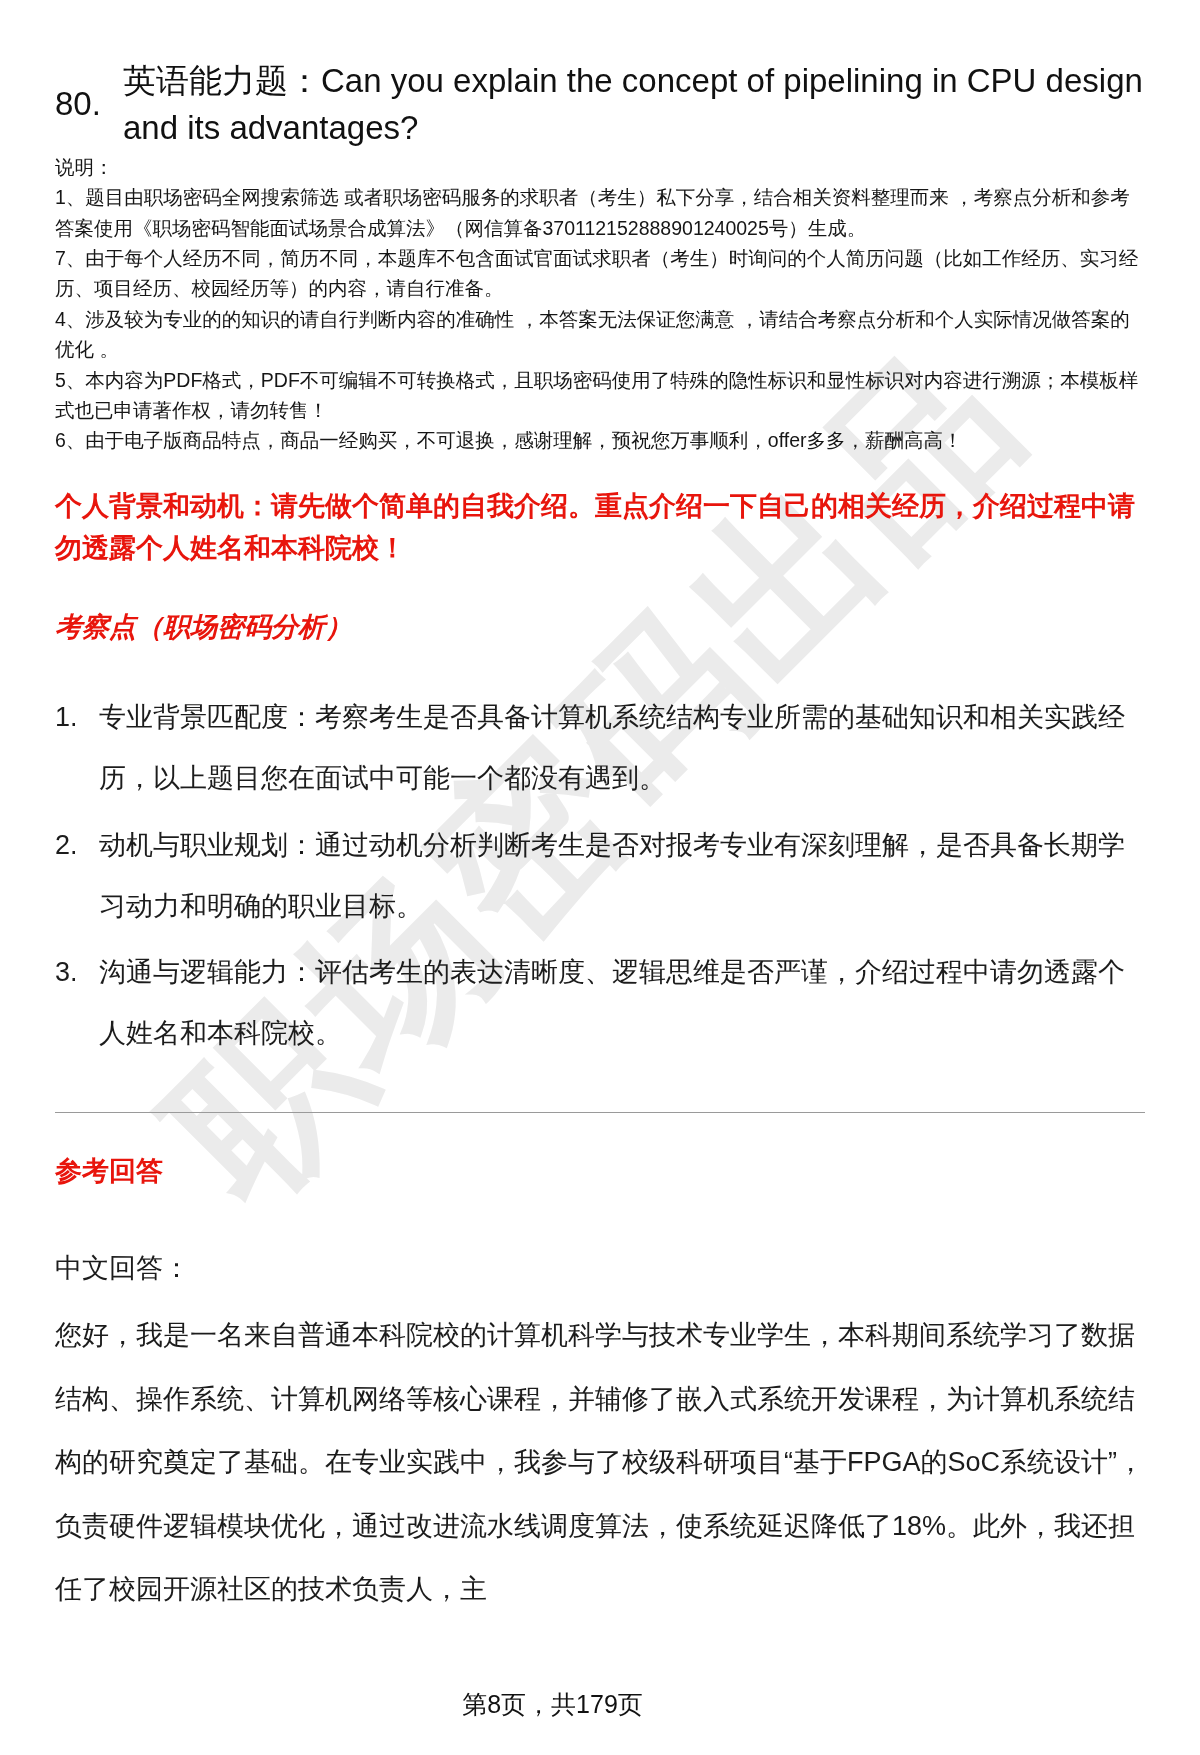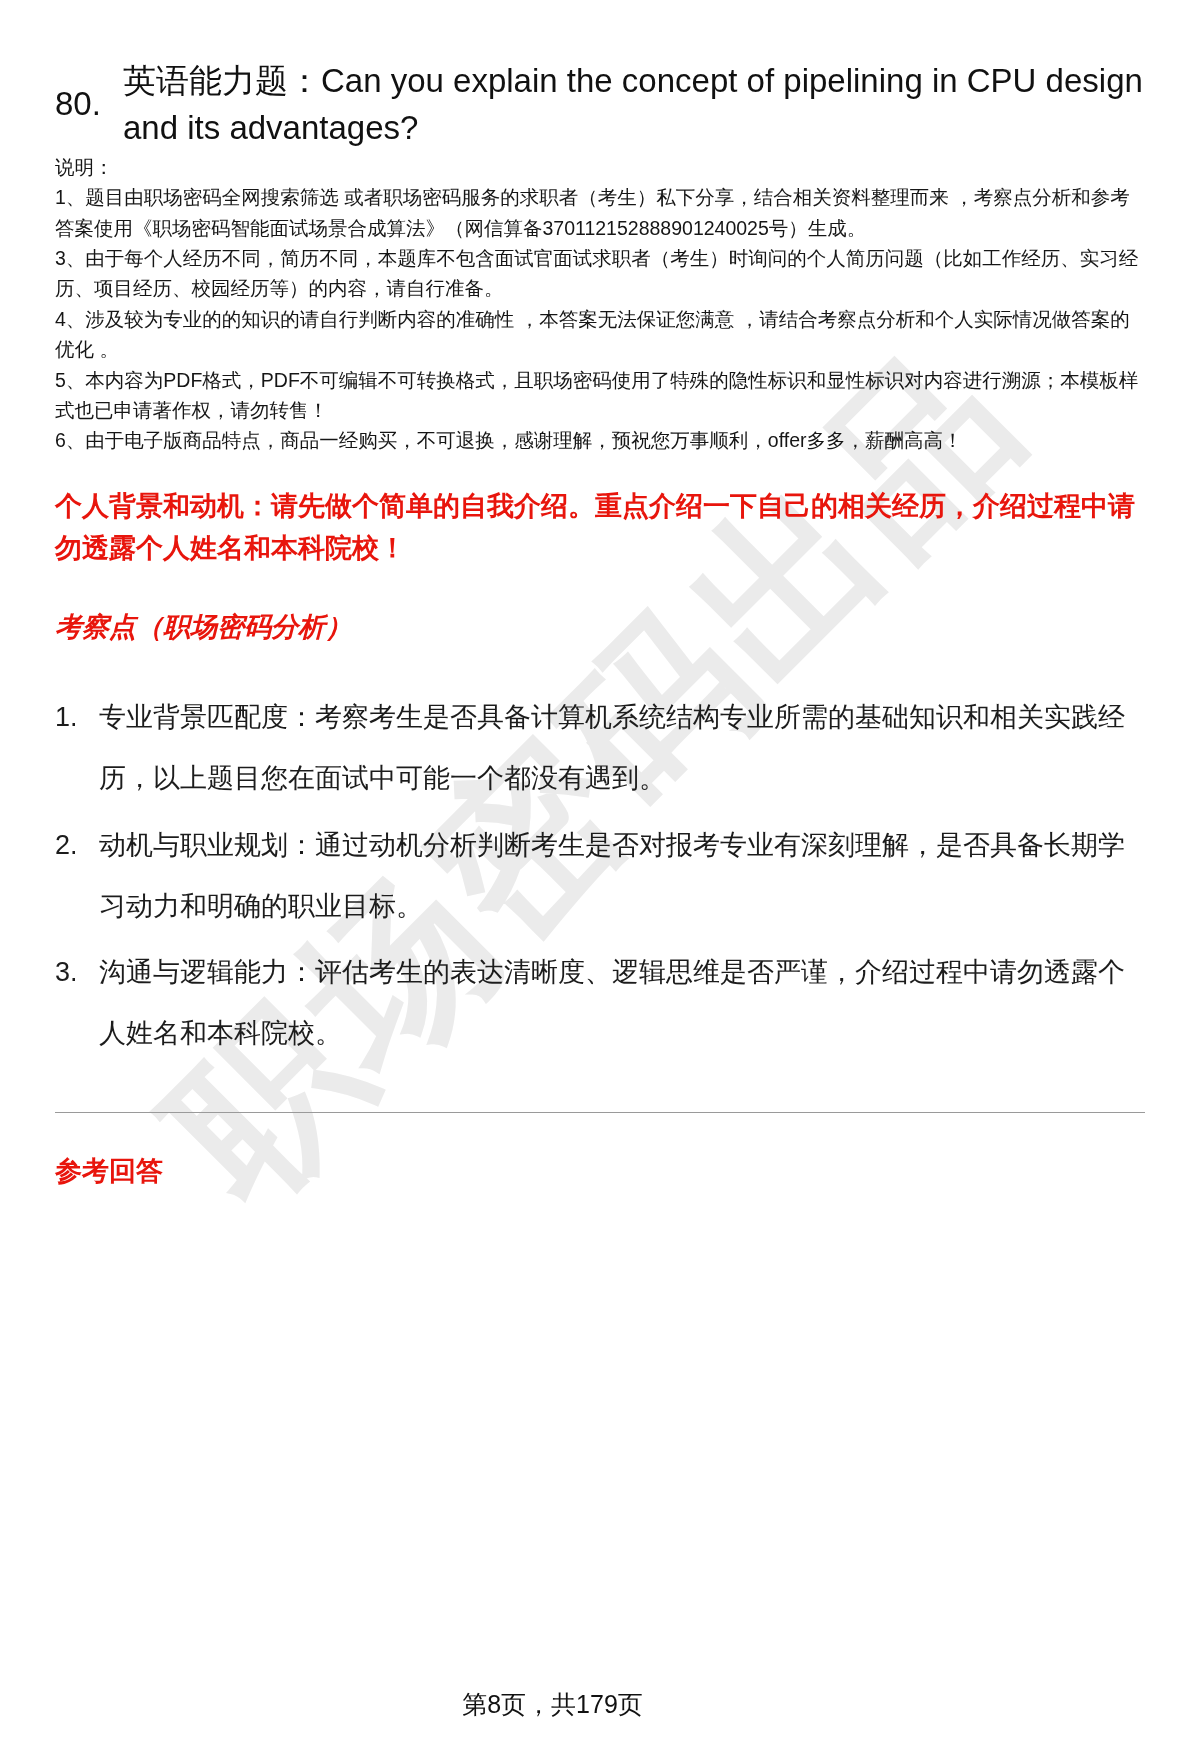--- a/index.html
+++ b/index.html
@@ -118,21 +118,21 @@
   <div class="content">
 
     <div class="title-row">
       <span class="title-num">80.</span>
       <span class="title-text">英语能力题：Can you explain the concept of pipelining in CPU design and its advantages?</span>
     </div>
 
     <div class="notes">
       <p>说明：</p>
       <p>1、题目由职场密码全网搜索筛选 或者职场密码服务的求职者（考生）私下分享，结合相关资料整理而来 ，考察点分析和参考答案使用《职场密码智能面试场景合成算法》（网信算备370112152888901240025号）生成。</p>
-      <p>3、由于每个人经历不同，简历不同，本题库不包含面试官面试求职者（考生）时询问的个人简历问题（比如工作经历、实习经历、项目经历、校园经历等）的内容，请自行准备。</p>
+      <p>7、由于每个人经历不同，简历不同，本题库不包含面试官面试求职者（考生）时询问的个人简历问题（比如工作经历、实习经历、项目经历、校园经历等）的内容，请自行准备。</p>
       <p>4、涉及较为专业的的知识的请自行判断内容的准确性 ，本答案无法保证您满意 ，请结合考察点分析和个人实际情况做答案的优化 。</p>
       <p>5、本内容为PDF格式，PDF不可编辑不可转换格式，且职场密码使用了特殊的隐性标识和显性标识对内容进行溯源；本模板样式也已申请著作权，请勿转售！</p>
       <p>6、由于电子版商品特点，商品一经购买，不可退换，感谢理解，预祝您万事顺利，offer多多，薪酬高高！</p>
     </div>
 
     <div class="intro-red">个人背景和动机：请先做个简单的自我介绍。重点介绍一下自己的相关经历，介绍过程中请勿透露个人姓名和本科院校！</div>
 
     <div class="analysis-heading">考察点（职场密码分析）</div>
 
     <div class="analysis-list">
@@ -147,18 +147,22 @@
       <div class="analysis-item">
         <span class="num">3.</span>
         <span class="txt">沟通与逻辑能力：评估考生的表达清晰度、逻辑思维是否严谨，介绍过程中请勿透露个人姓名和本科院校。</span>
       </div>
     </div>
 
     <hr class="divider">
 
     <div class="answer-heading">参考回答</div>
 
+    <div class="answer-block">
+      <div class="answer-lang">中文回答：</div>
+      <div>您好，我是一名来自普通本科院校的计算机科学与技术专业学生，本科期间系统学习了数据结构、操作系统、计算机网络等核心课程，并辅修了嵌入式系统开发课程，为计算机系统结构的研究奠定了基础。在专业实践中，我参与了校级科研项目“基于FPGA的SoC系统设计”，负责硬件逻辑模块优化，通过改进流水线调度算法，使系统延迟降低了18%。此外，我还担任了校园开源社区的技术负责人，主</div>
+    </div>
 
   </div>
 
   <div class="footer">第8页，共179页</div>
 
 </div>
 
 </body></html>

